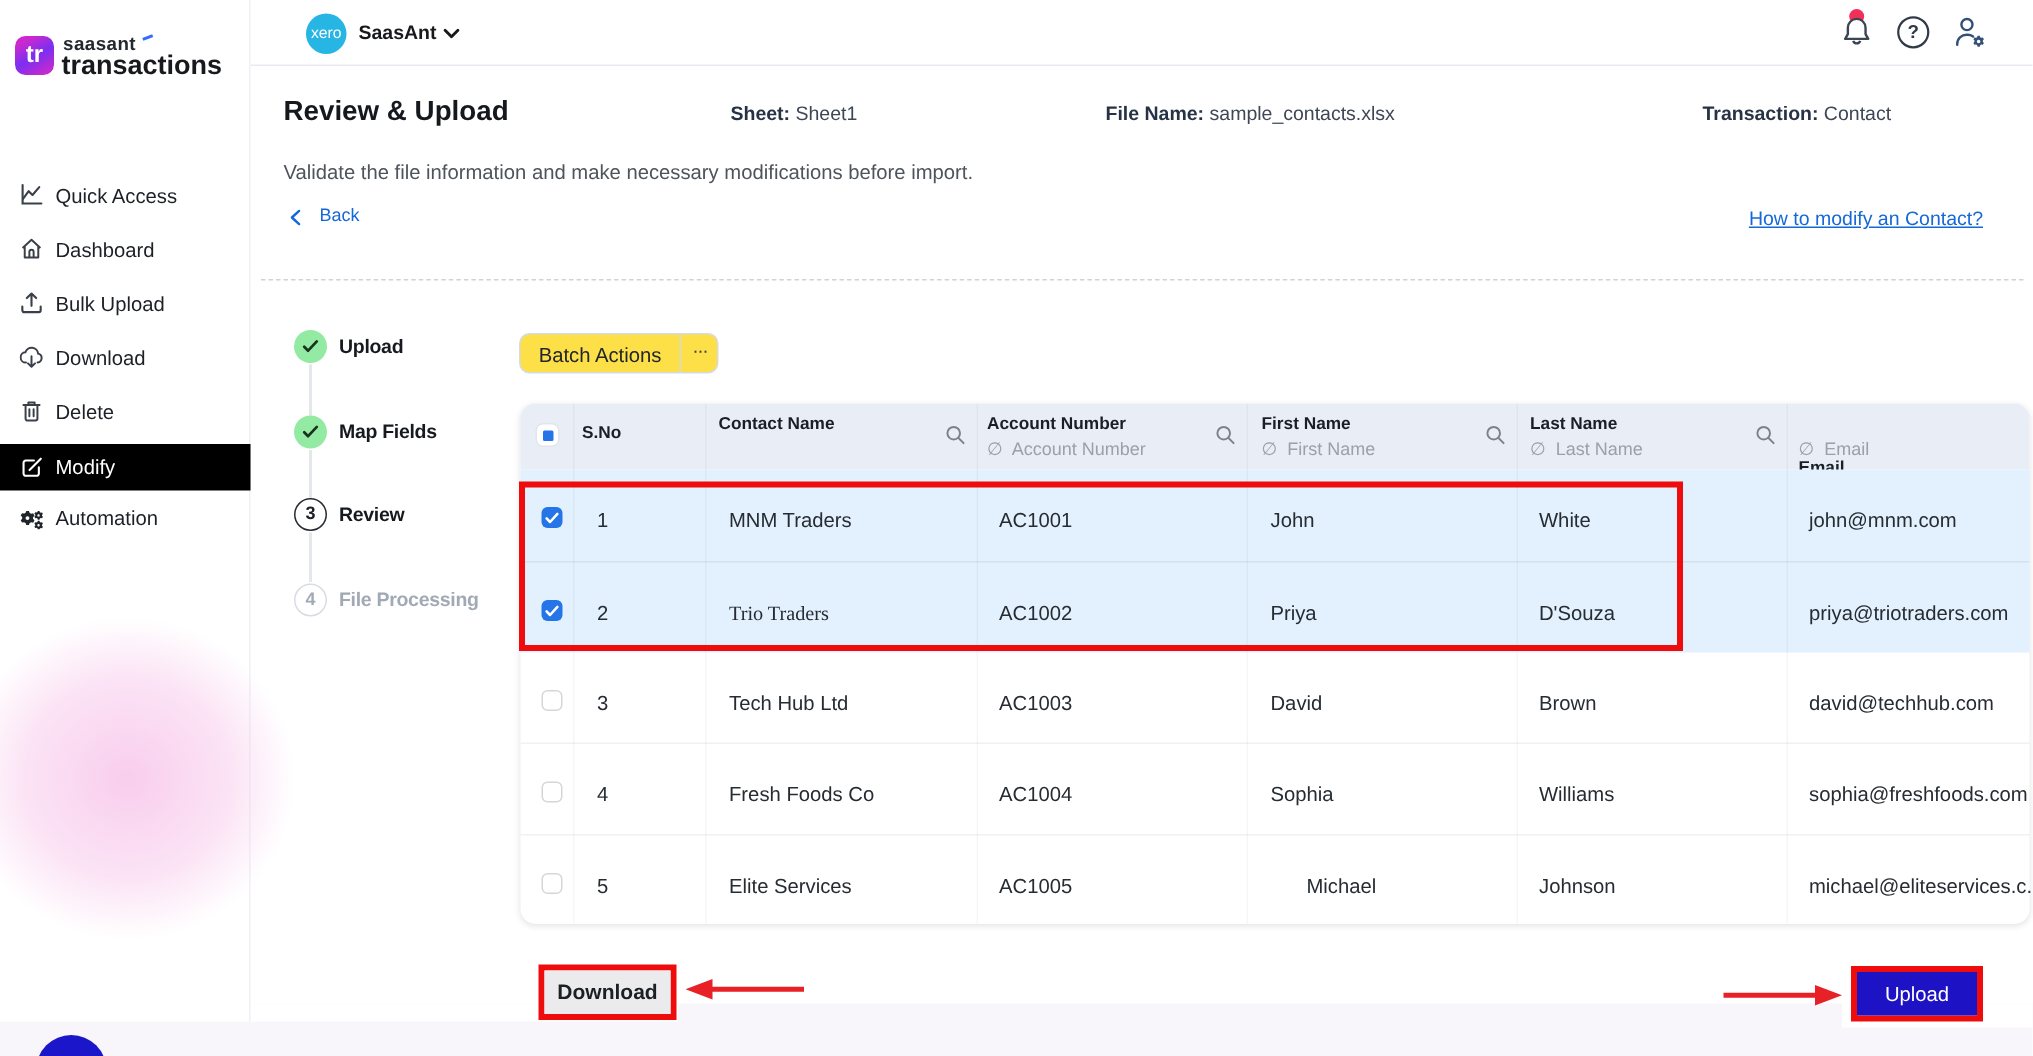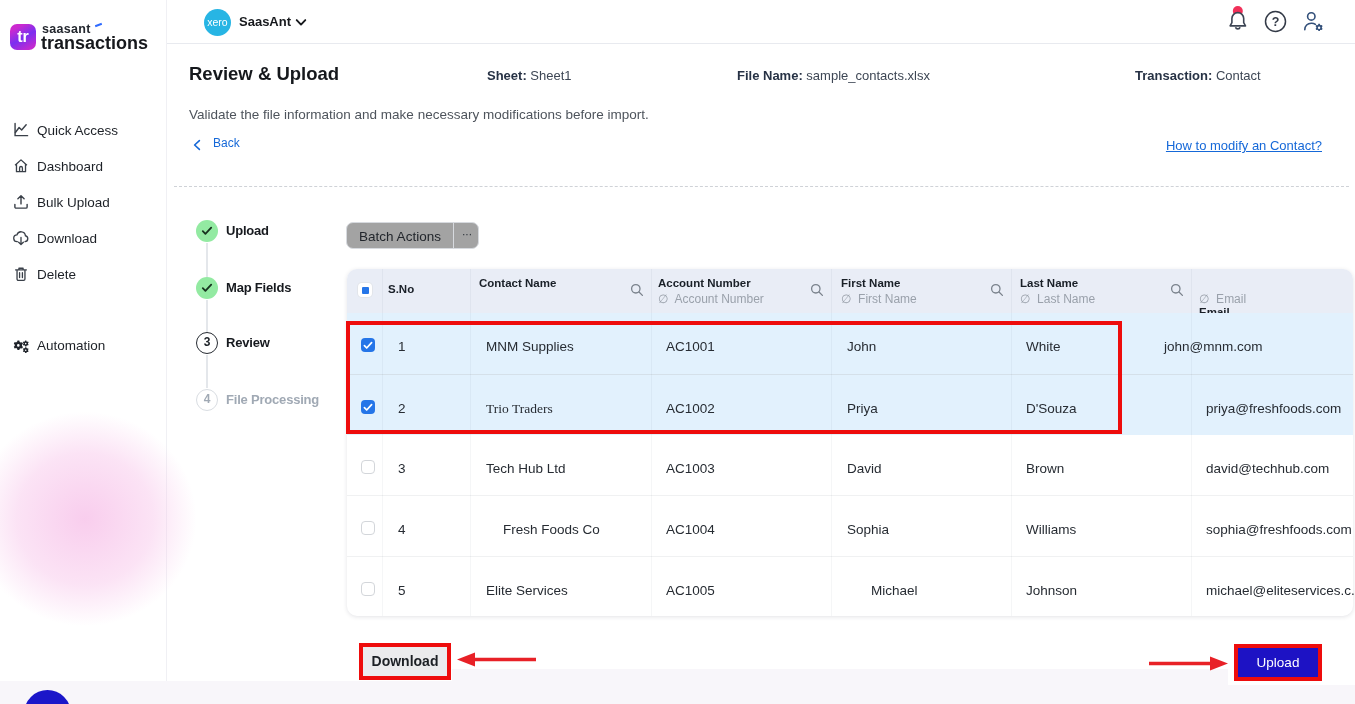--- a/index.html
+++ b/index.html
@@ -35,21 +35,21 @@
   #subtitle { position:absolute; left:189px; top:107px; font-size:13.5px; color:#4e545c; }
   #backLnk { position:absolute; left:213px; top:136px; font-size:12px; color:#1568d8; }
   #howto { position:absolute; right:33px; top:138px; font-size:13px; color:#1568d8; text-decoration:underline; }
   #dashSep { position:absolute; left:174px; top:186px; width:1175px; border-top:1px dashed #cfd2d7; }
   
   .stepC { position:absolute; width:22px; height:22px; border-radius:50%; }
   .stepC.green { background:#93eaa2; }
   .stepL { position:absolute; left:226px; font-size:13px; letter-spacing:-0.2px; font-weight:bold; color:#16191e; }
   .conn { position:absolute; left:206px; width:1.5px; background:#e4e7eb; }
   
-  #batch { position:absolute; left:346px; top:222px; width:133px; height:27px; background:#a3a3a3;
+  #batch { position:absolute; left:346px; top:222px; width:133px; height:27px; background:#fde047;
     border:1px solid #d7dadf; border-radius:7px; }
   #batch .bdiv { position:absolute; left:106px; top:0; width:1px; height:25px; background:#d7dadf; }
   #batch .bt1 { position:absolute; left:0; top:6px; width:106px; text-align:center; font-size:13.5px; color:#22262c; }
   #batch .bt2 { position:absolute; left:106px; top:3px; width:27px; text-align:center; font-size:13px; color:#3a3f46; letter-spacing:-1px;}
   
   #tbl { position:absolute; left:347px; top:269px; width:1006px; height:347px;
     border-radius:10px; background:#fff; box-shadow:0 1px 4px rgba(40,40,60,.13); }
   #thead { position:absolute; left:0; top:0; width:1006px; height:44px; background:#e9edf6;
     border-radius:10px 10px 0 0; }
   .hlab { position:absolute; top:8px; font-size:11.5px; font-weight:bold; color:#191f27; }
@@ -116,20 +116,27 @@
         <path d="M8.5 8v7M6 13l2.5 2.4L11 13" stroke-linecap="round" stroke-linejoin="round"></path>
       </svg>
       <span>Download</span>
     </div>
   <div class="mi" style="top:256px">
       <svg viewBox="0 0 17 17" fill="none" stroke="#3a4049" stroke-width="1.4">
         <path d="M2.8 4.2h11.4M6.3 4V2.4h4.4V4M4.3 4.4v9.5a1.4 1.4 0 0 0 1.4 1.4h5.6a1.4 1.4 0 0 0 1.4-1.4V4.4" stroke-linecap="round" stroke-linejoin="round"></path>
         <path d="M7 7.2v5M10 7.2v5" stroke-linecap="round"></path>
       </svg>
       <span>Delete</span>
+    </div>
+  <div class="mi" id="miModify" style="top:296px">
+      <svg viewBox="0 0 16 16" fill="none" stroke="#fff" stroke-width="1.4">
+        <path d="M9.6 3H4.2A1.5 1.5 0 0 0 2.7 4.5v7.2a1.5 1.5 0 0 0 1.5 1.5h7.2a1.5 1.5 0 0 0 1.5-1.5V7.6" stroke-linecap="round"></path>
+        <path d="M6.7 9.4 14.2 1.8" stroke-linecap="round"></path>
+      </svg>
+      <span>Modify</span>
     </div>
   <div class="mi" style="top:327px">
       <svg viewBox="0 0 16 16" fill="#20242b">
         <g transform="translate(0.3,1.0)">
           <path d="M6 2.6l.4 1.3a3.4 3.4 0 0 1 1 .6l1.4-.3.9 1.6-1 1a3.6 3.6 0 0 1 0 1.1l1 1-.9 1.6-1.4-.3a3.4 3.4 0 0 1-1 .6L6 12H4.2l-.4-1.3a3.4 3.4 0 0 1-1-.6l-1.4.3-.9-1.6 1-1a3.6 3.6 0 0 1 0-1.1l-1-1 .9-1.6 1.4.3a3.4 3.4 0 0 1 1-.6l.4-1.2zm-1 3.5a1.3 1.3 0 1 0 0 2.6 1.3 1.3 0 0 0 0-2.6z"></path>
         </g>
         <g transform="translate(9.6,2.0) scale(0.62)">
           <path d="M6 2.6l.4 1.3a3.4 3.4 0 0 1 1 .6l1.4-.3.9 1.6-1 1a3.6 3.6 0 0 1 0 1.1l1 1-.9 1.6-1.4-.3a3.4 3.4 0 0 1-1 .6L6 12H4.2l-.4-1.3a3.4 3.4 0 0 1-1-.6l-1.4.3-.9-1.6 1-1a3.6 3.6 0 0 1 0-1.1l-1-1 .9-1.6 1.4.3a3.4 3.4 0 0 1 1-.6l.4-1.2zm-1 3.5a1.3 1.3 0 1 0 0 2.6 1.3 1.3 0 0 0 0-2.6z"></path>
         </g>
         <g transform="translate(9.6,8.6) scale(0.62)">
@@ -234,51 +241,51 @@
         <path d="m9 9 3.4 3.4" stroke-linecap="round"></path>
       </svg>
   </div>
 
   <div class="row blue" style="top:44px;">
     <div class="cb on" style="top:25px;"></div>
     <svg class="abs" style="left:16px; top:28px;" width="10" height="9" viewBox="0 0 10 9" fill="none" stroke="#fff" stroke-width="1.7" stroke-linecap="round" stroke-linejoin="round">
         <path d="M1.4 4.6 3.7 7 8.6 1.6"></path>
       </svg>
     <div class="cell" style="left:51px; top:26px;">1</div>
-    <div class="cell" style="left:139px; top:26px;">MNM Supplies</div>
+    <div class="cell" style="left:139px; top:26px;">MNM Traders</div>
     <div class="cell" style="left:319px; top:26px;">AC1001</div>
     <div class="cell" style="left:500px; top:26px;">John</div>
     <div class="cell" style="left:679px; top:26px;">White</div>
-    <div class="cell" style="left:817px; top:26px;">john@mnm.com</div>
+    <div class="cell" style="left:859px; top:26px;">john@mnm.com</div>
   </div>
   <div class="row blue" style="top:105px; border-top:1px solid rgba(120,110,90,.12);">
     <div class="cb on" style="top:25px;"></div>
     <svg class="abs" style="left:16px; top:28px;" width="10" height="9" viewBox="0 0 10 9" fill="none" stroke="#fff" stroke-width="1.7" stroke-linecap="round" stroke-linejoin="round">
         <path d="M1.4 4.6 3.7 7 8.6 1.6"></path>
       </svg>
     <div class="cell" style="left:51px; top:26px;">2</div>
     <div class="cell" style="left:139px; top:26px;font-family:Liberation Serif, serif;">Trio Traders</div>
     <div class="cell" style="left:319px; top:26px;">AC1002</div>
     <div class="cell" style="left:500px; top:26px;">Priya</div>
     <div class="cell" style="left:679px; top:26px;">D'Souza</div>
-    <div class="cell" style="left:859px; top:26px;">priya@freshfoods.com</div>
+    <div class="cell" style="left:859px; top:26px;">priya@triotraders.com</div>
   </div>
   <div class="row" style="top:166px;">
     <div class="cb off" style="top:25px;"></div>
     <div class="cell" style="left:51px; top:26px;">3</div>
     <div class="cell" style="left:139px; top:26px;">Tech Hub Ltd</div>
     <div class="cell" style="left:319px; top:26px;">AC1003</div>
     <div class="cell" style="left:500px; top:26px;">David</div>
     <div class="cell" style="left:679px; top:26px;">Brown</div>
     <div class="cell" style="left:859px; top:26px;">david@techhub.com</div>
   </div>
   <div class="row" style="top:226px; border-top:1px solid #f0f1f2;">
     <div class="cb off" style="top:25px;"></div>
     <div class="cell" style="left:51px; top:26px;">4</div>
-    <div class="cell" style="left:156px; top:26px;">Fresh Foods Co</div>
+    <div class="cell" style="left:139px; top:26px;">Fresh Foods Co</div>
     <div class="cell" style="left:319px; top:26px;">AC1004</div>
     <div class="cell" style="left:500px; top:26px;">Sophia</div>
     <div class="cell" style="left:679px; top:26px;">Williams</div>
     <div class="cell" style="left:859px; top:26px;">sophia@freshfoods.com</div>
   </div>
   <div class="row" style="top:287px; height:60px; border-top:1px solid #f0f1f2;">
     <div class="cb off" style="top:25px;"></div>
     <div class="cell" style="left:51px; top:26px;">5</div>
     <div class="cell" style="left:139px; top:26px;">Elite Services</div>
     <div class="cell" style="left:319px; top:26px;">AC1005</div>

